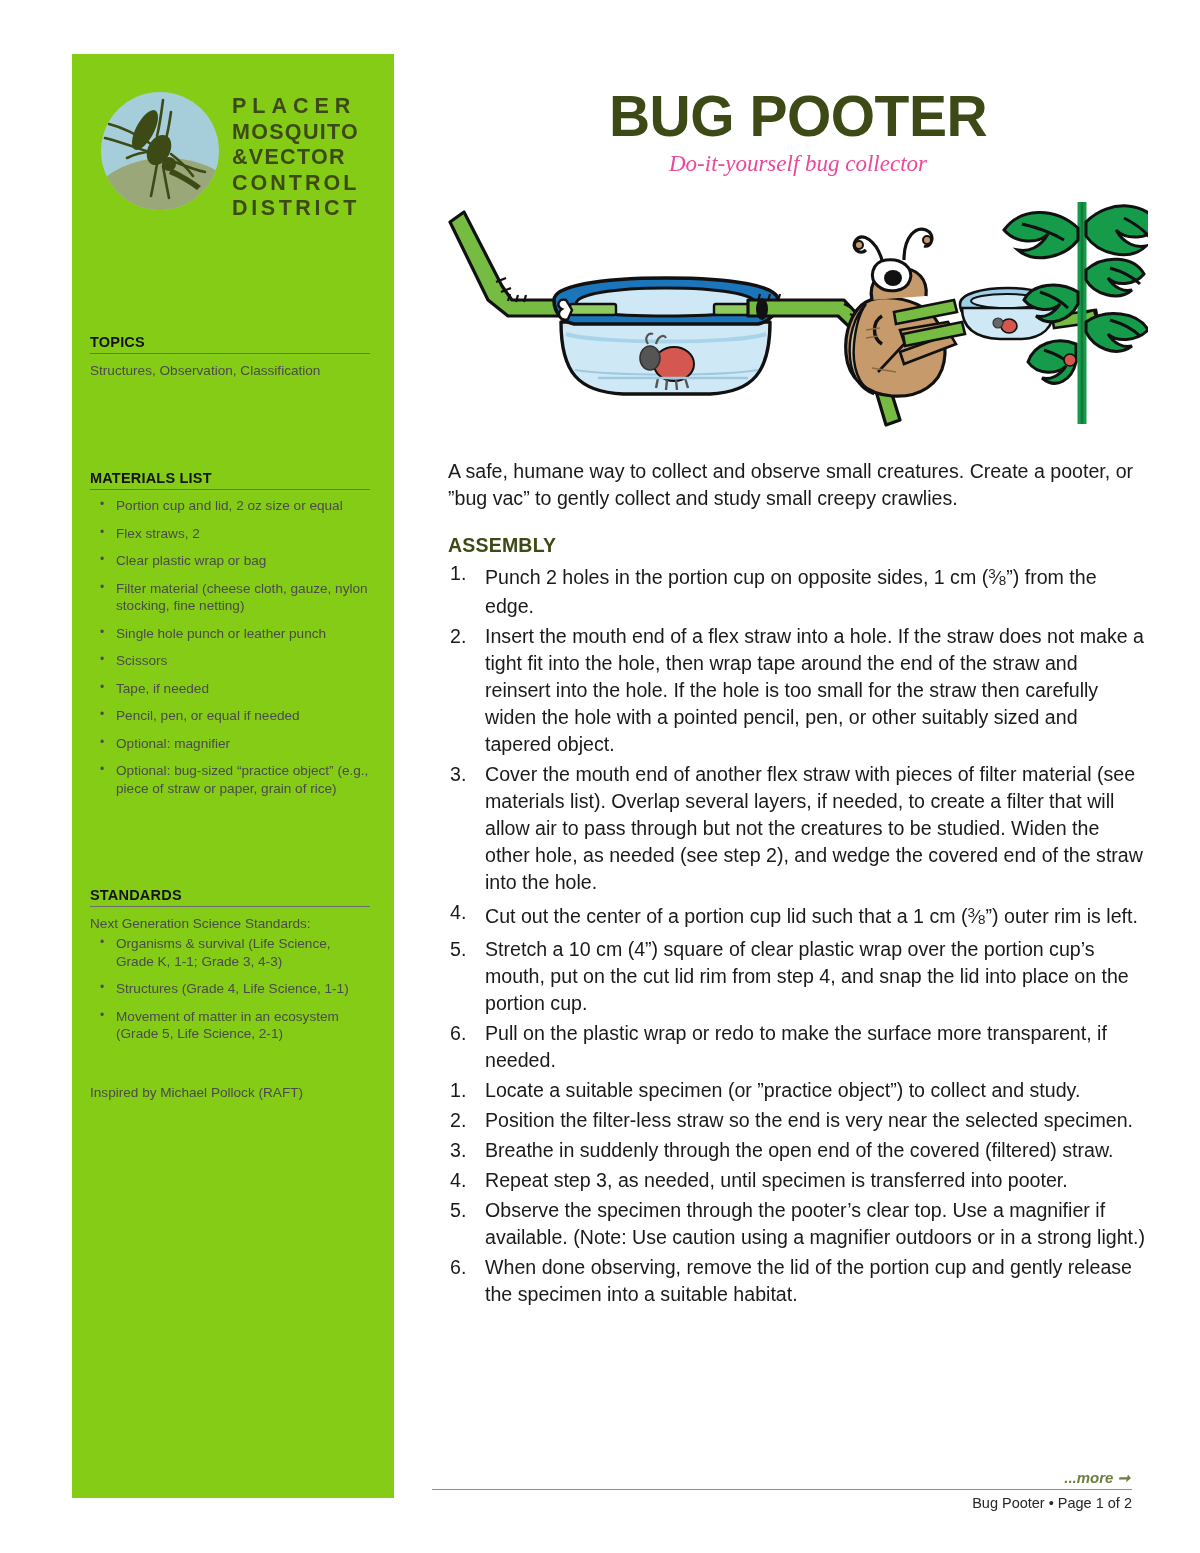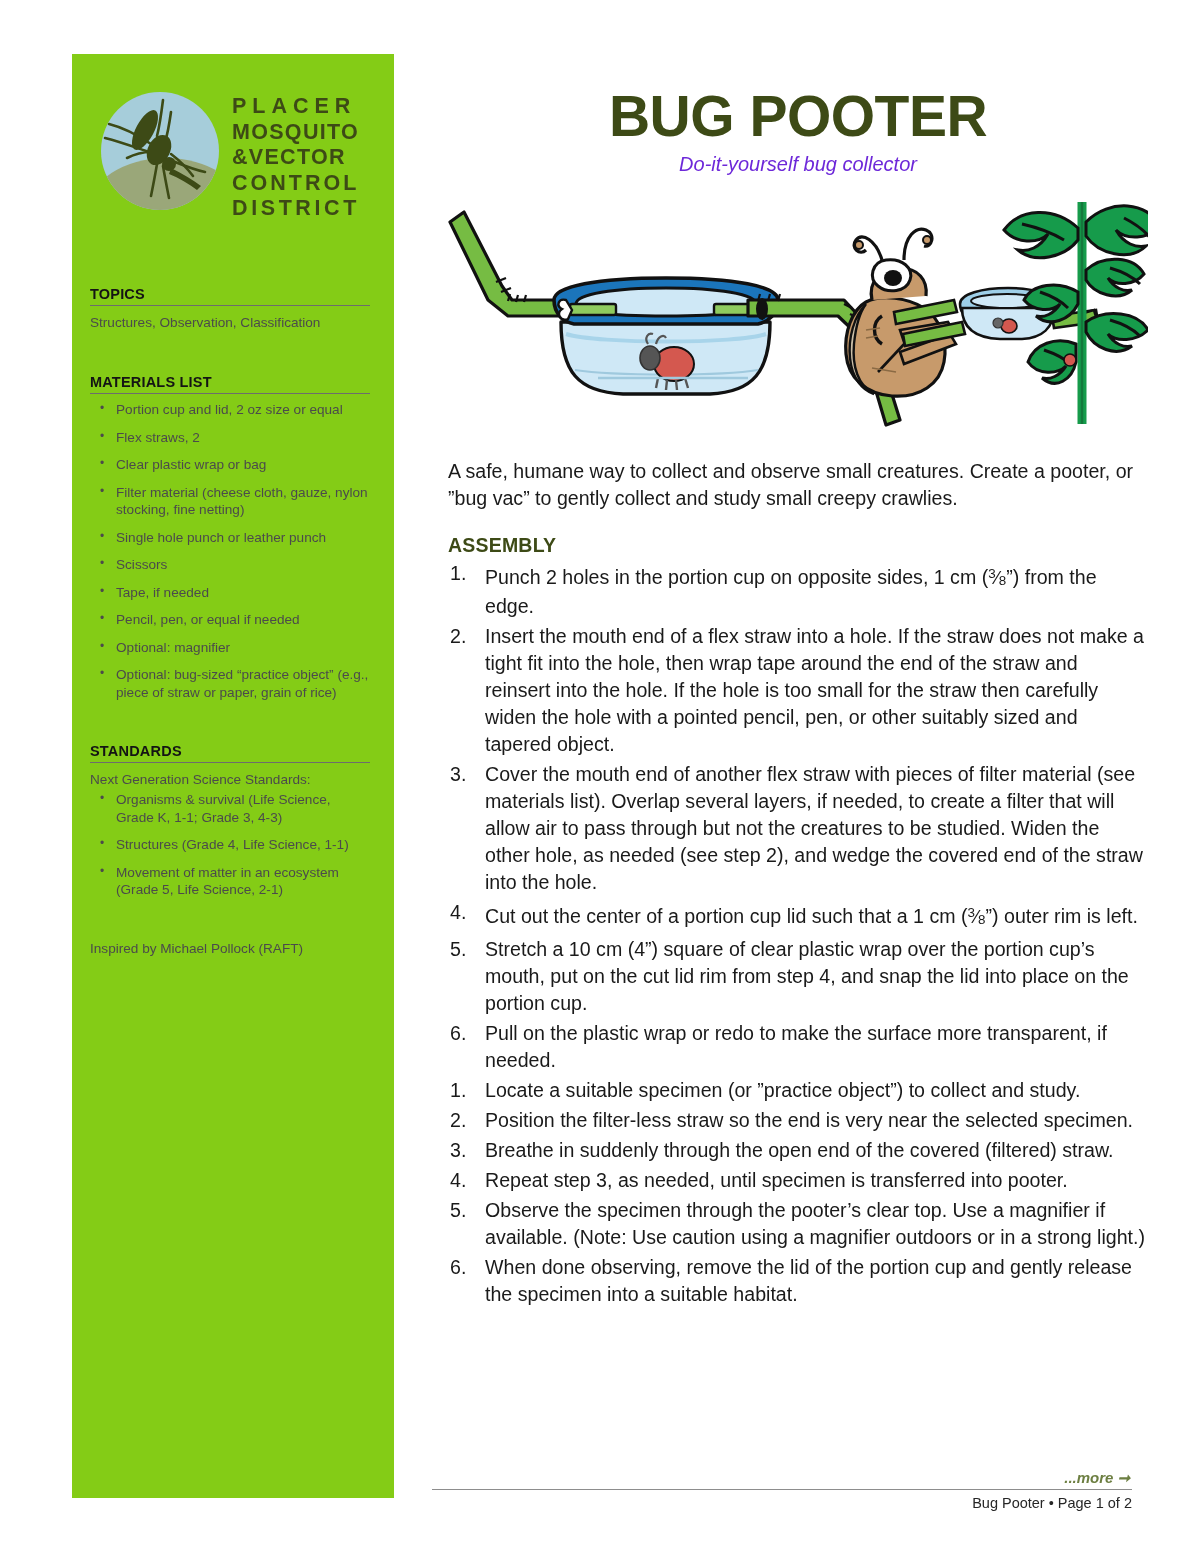--- a/index.html
+++ b/index.html
@@ -65,20 +65,21 @@
   #logo-words .l4 { letter-spacing: 3.0px; }
   #logo-words .l5 { letter-spacing: 3.6px; }
 
   .side-section { padding: 0 24px 0 18px; }
   .side-head {
     font-size: 14.5px;
     font-weight: bold;
     color: #141414;
     letter-spacing: 0.2px;
     padding-bottom: 3px;
+    margin-top: 48px;
   }
   .side-rule {
     height: 1px;
     background: #6d6d6d;
     margin-bottom: 7px;
   }
   .side-text {
     font-size: 13.6px;
     color: #4b4b4b;
     line-height: 19px;
@@ -119,25 +120,26 @@
     text-align: center;
     color: #3d4a16;
     font-weight: bold;
     font-size: 57px;
     letter-spacing: -0.5px;
     line-height: 60px;
     margin: 0;
   }
   #doc-subtitle {
     text-align: center;
-    color: #6d28d9;
+    color: #ec4899;
     font-style: italic;
-    font-size: 20px;
+    font-size: 23px;
     line-height: 28px;
     margin: 4px 0 0 0;
+    font-family: Liberation Serif, serif;
   }
 
   
   #illustration {
     position: relative;
     width: 700px;
     height: 270px;
     margin-top: 4px;
   }
 

